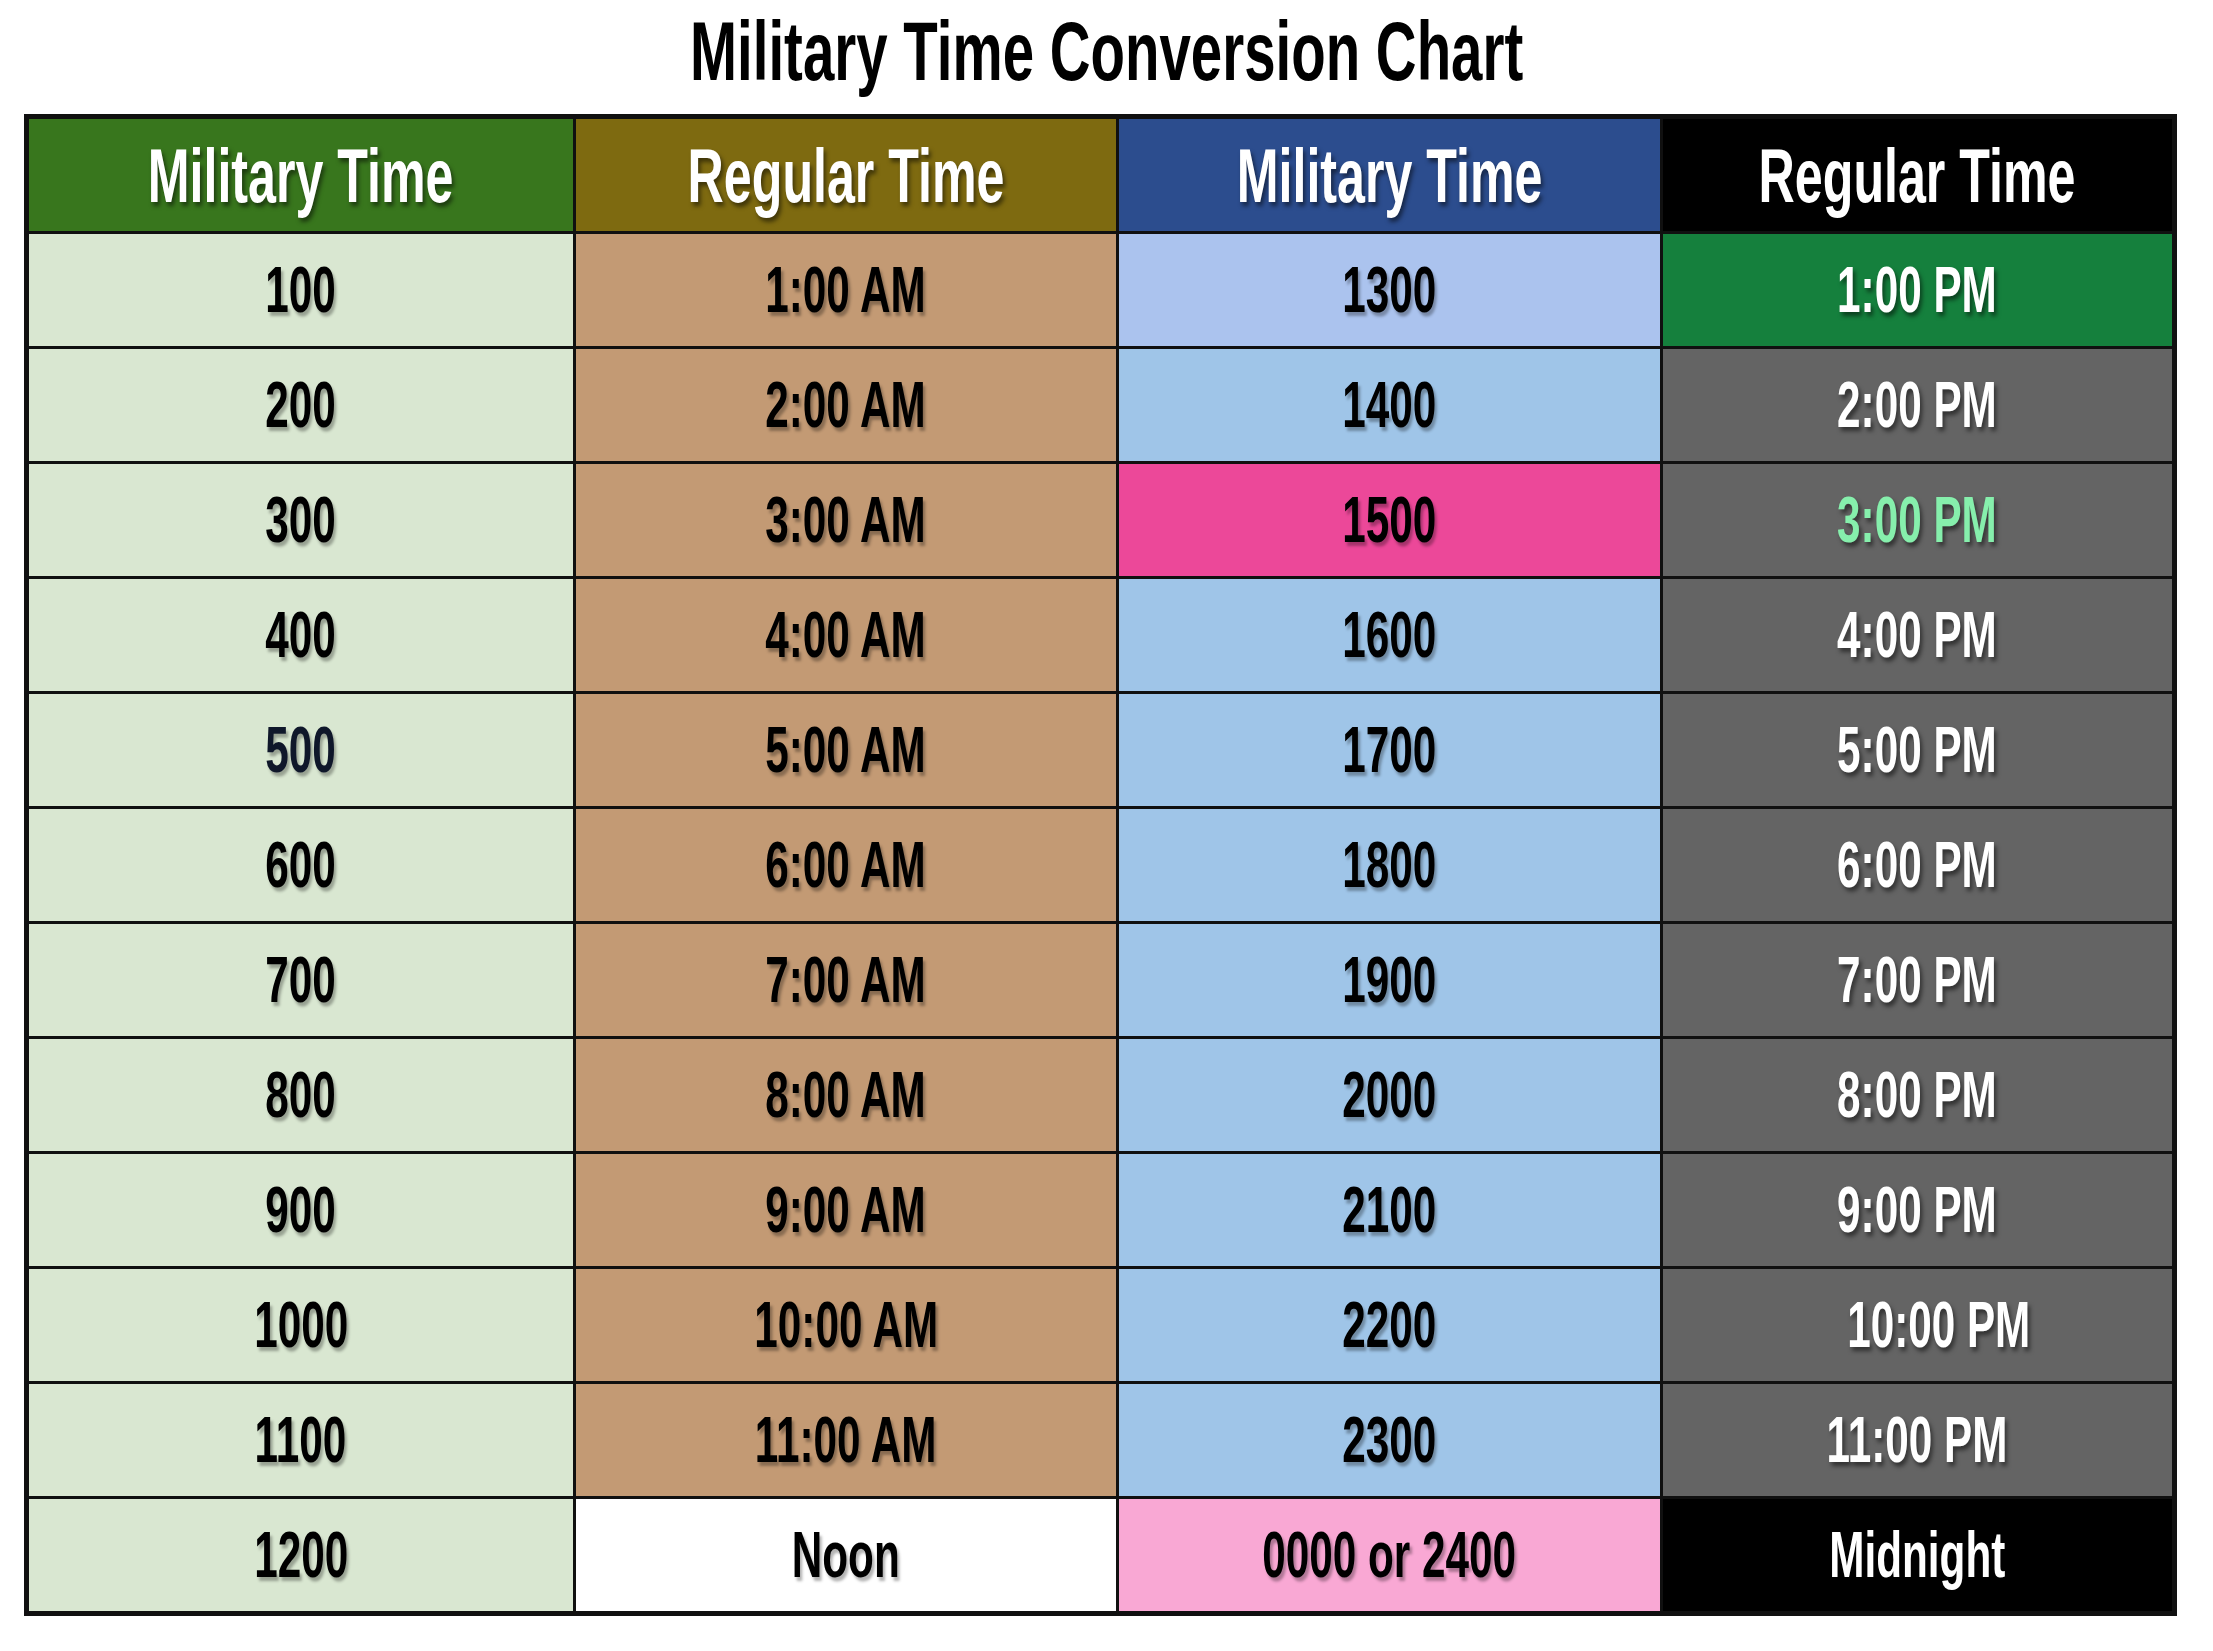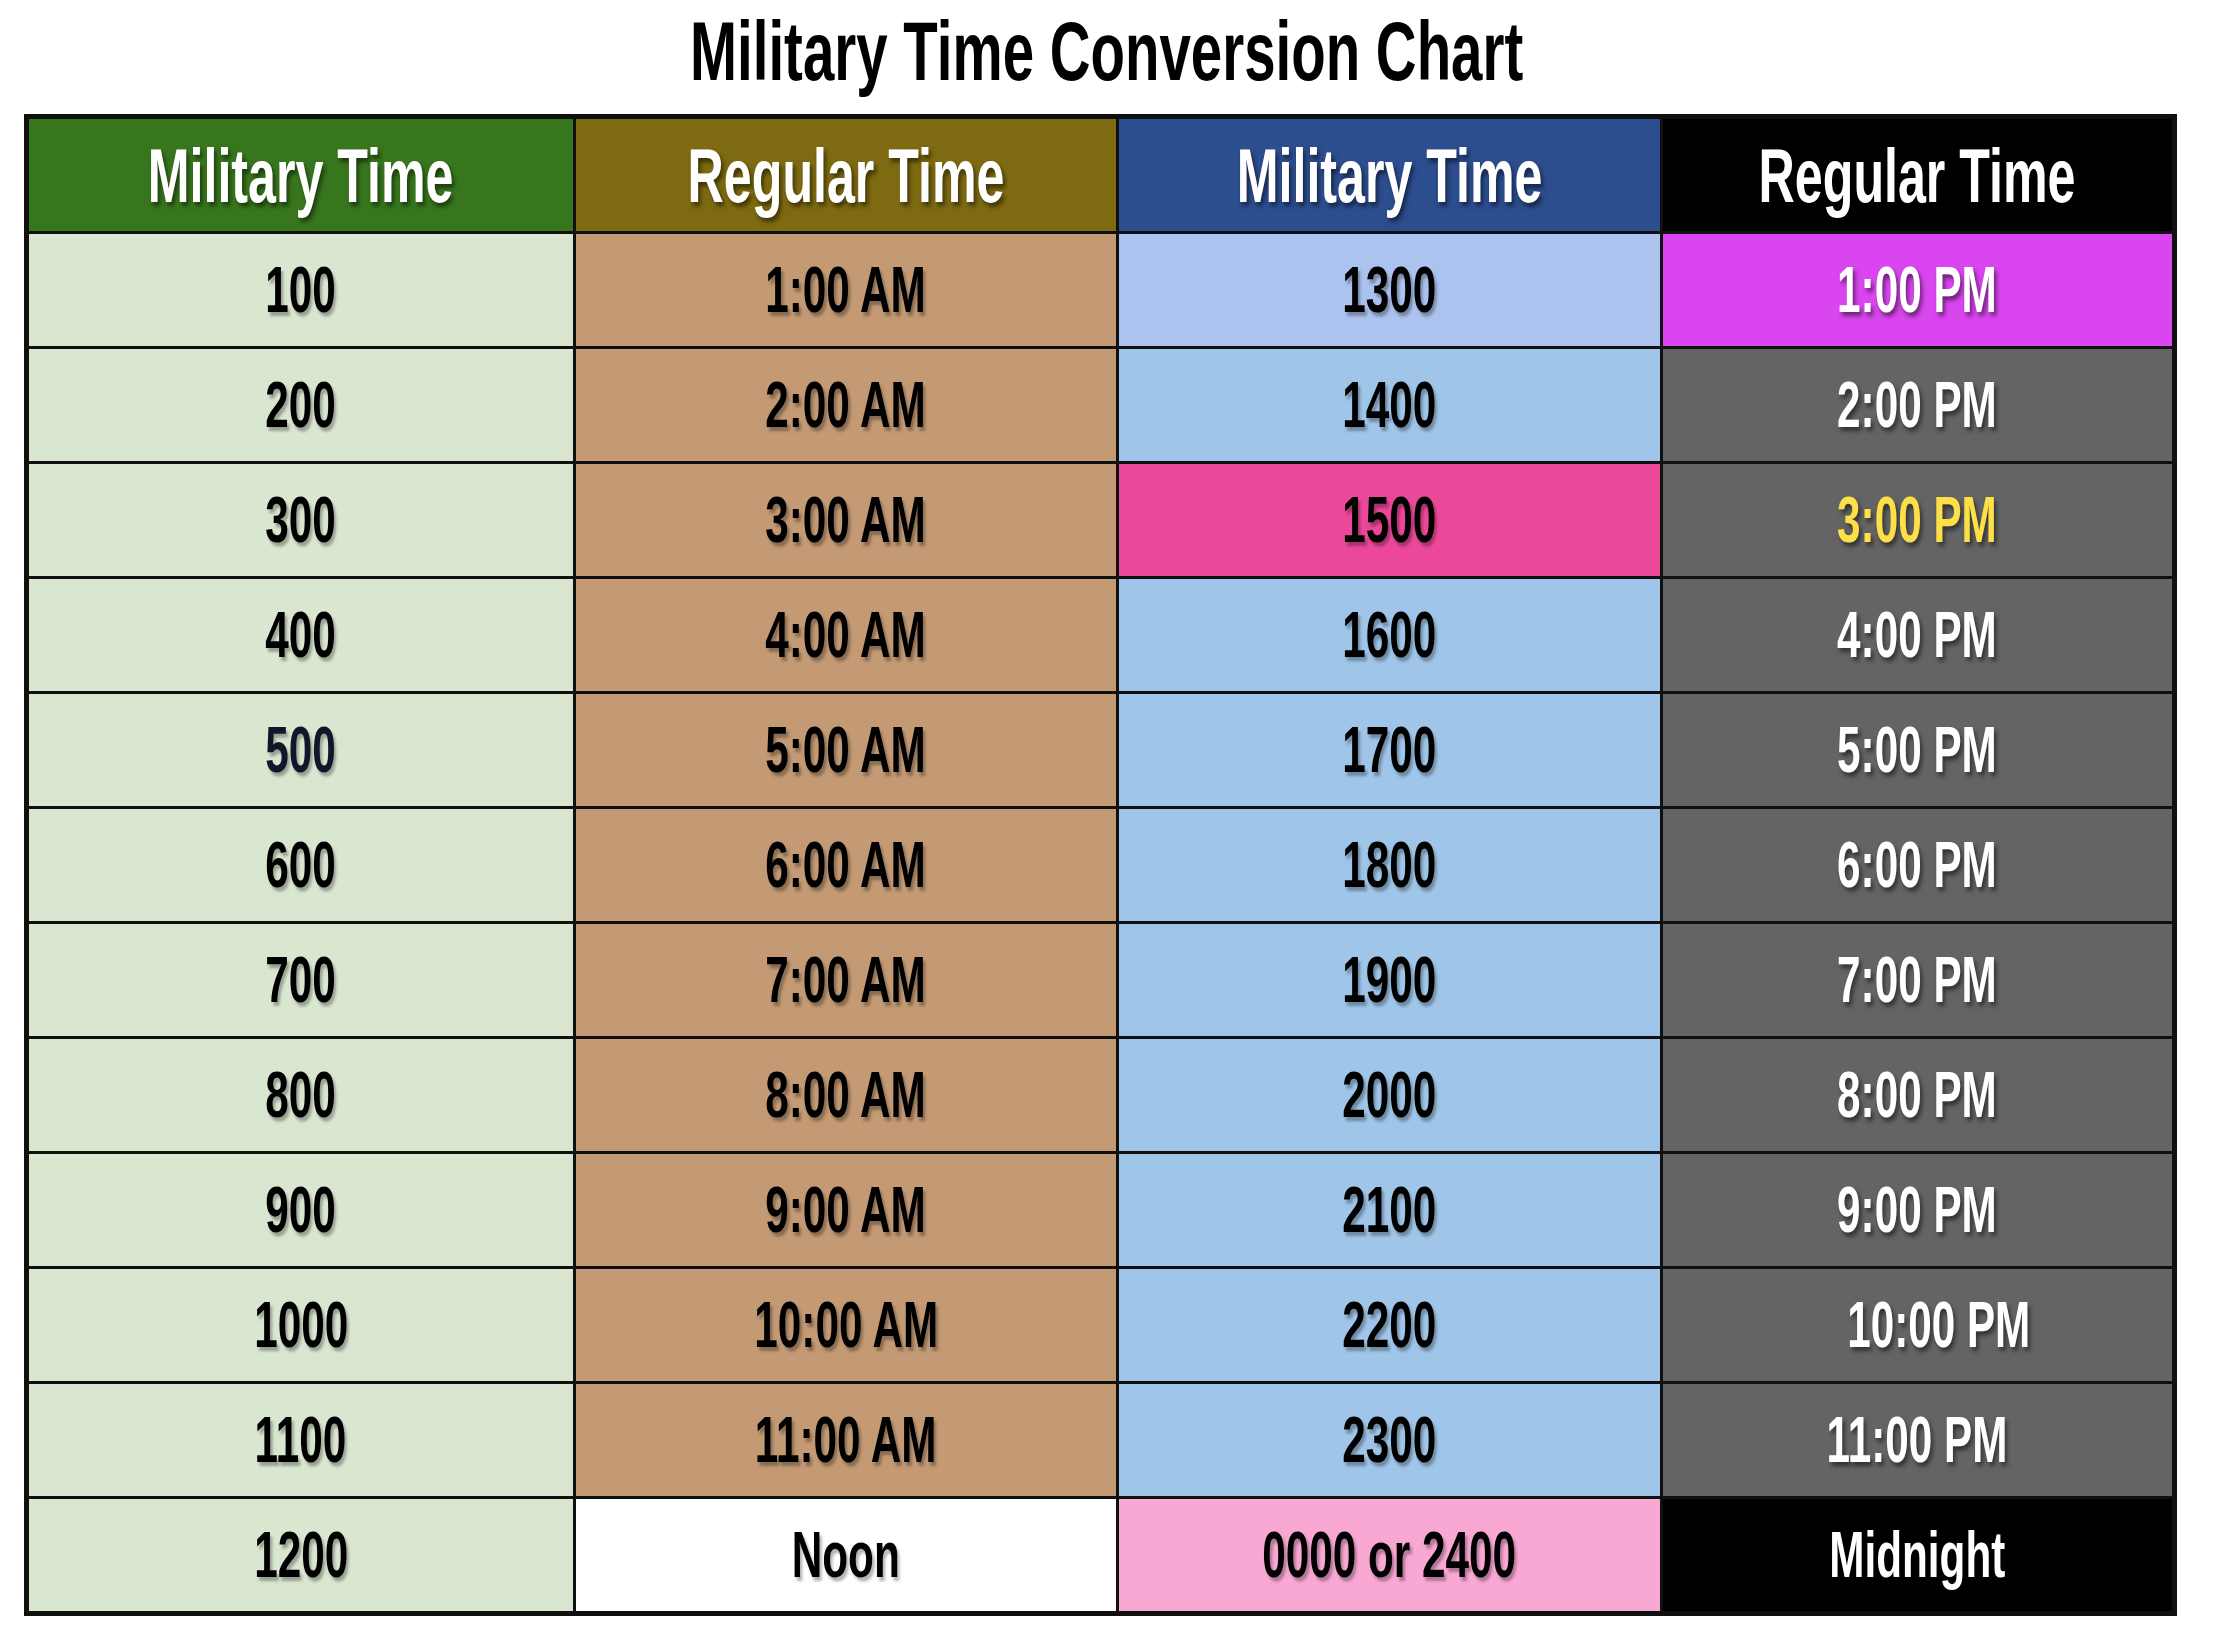--- a/index.html
+++ b/index.html
@@ -38,33 +38,33 @@
           <th class="shadow-light" style="background: rgb(126, 106, 16); color: rgb(255, 255, 255);"><span class="cond">Regular Time</span></th>
           <th class="shadow-light" style="background: rgb(44, 77, 142); color: rgb(255, 255, 255);"><span class="cond">Military Time</span></th>
           <th class="shadow-light" style="background: rgb(0, 0, 0); color: rgb(255, 255, 255);"><span class="cond">Regular Time</span></th>
         </tr>
     </thead>
     <tbody>
         <tr>
           <td class="shadow-dark" style="background: rgb(217, 231, 209); color: rgb(0, 0, 0);"><span class="cond">100</span></td>
           <td class="shadow-dark" style="background: rgb(195, 154, 116); color: rgb(0, 0, 0);"><span class="cond">1:00 AM</span></td>
           <td class="shadow-dark" style="background: rgb(171, 195, 238); color: rgb(0, 0, 0);"><span class="cond">1300</span></td>
-          <td class="shadow-light" style="background: #d946ef; color: rgb(255, 255, 255);"><span class="cond">1:00 PM</span></td>
+          <td class="shadow-light" style="background: #15803d; color: rgb(255, 255, 255);"><span class="cond">1:00 PM</span></td>
         </tr>
         <tr>
           <td class="shadow-dark" style="background: rgb(217, 231, 209); color: rgb(0, 0, 0);"><span class="cond">200</span></td>
           <td class="shadow-dark" style="background: rgb(195, 154, 116); color: rgb(0, 0, 0);"><span class="cond">2:00 AM</span></td>
           <td class="shadow-dark" style="background: rgb(159, 197, 232); color: rgb(0, 0, 0);"><span class="cond">1400</span></td>
           <td class="shadow-light" style="background: rgb(100, 100, 100); color: rgb(255, 255, 255);"><span class="cond">2:00 PM</span></td>
         </tr>
         <tr>
           <td class="shadow-dark" style="background: rgb(217, 231, 209); color: rgb(0, 0, 0);"><span class="cond">300</span></td>
           <td class="shadow-dark" style="background: rgb(195, 154, 116); color: rgb(0, 0, 0);"><span class="cond">3:00 AM</span></td>
           <td class="shadow-dark" style="background: #ec4899; color: rgb(0, 0, 0);"><span class="cond">1500</span></td>
-          <td class="shadow-light" style="background: rgb(100, 100, 100); color: #fde047; text-decoration: underline;"><span class="cond">3:00 PM</span></td>
+          <td class="shadow-light" style="background: rgb(100, 100, 100); color: #86efac; text-decoration: underline;"><span class="cond">3:00 PM</span></td>
         </tr>
         <tr>
           <td class="shadow-dark" style="background: rgb(217, 231, 209); color: rgb(0, 0, 0);"><span class="cond">400</span></td>
           <td class="shadow-dark" style="background: rgb(195, 154, 116); color: rgb(0, 0, 0);"><span class="cond">4:00 AM</span></td>
           <td class="shadow-dark" style="background: rgb(159, 197, 232); color: rgb(0, 0, 0);"><span class="cond">1600</span></td>
           <td class="shadow-light" style="background: rgb(100, 100, 100); color: rgb(255, 255, 255);"><span class="cond">4:00 PM</span></td>
         </tr>
         <tr>
           <td class="shadow-dark" style="background: rgb(217, 231, 209); color: #0f172a;"><span class="cond">500</span></td>
           <td class="shadow-dark" style="background: rgb(195, 154, 116); color: rgb(0, 0, 0);"><span class="cond">5:00 AM</span></td>

